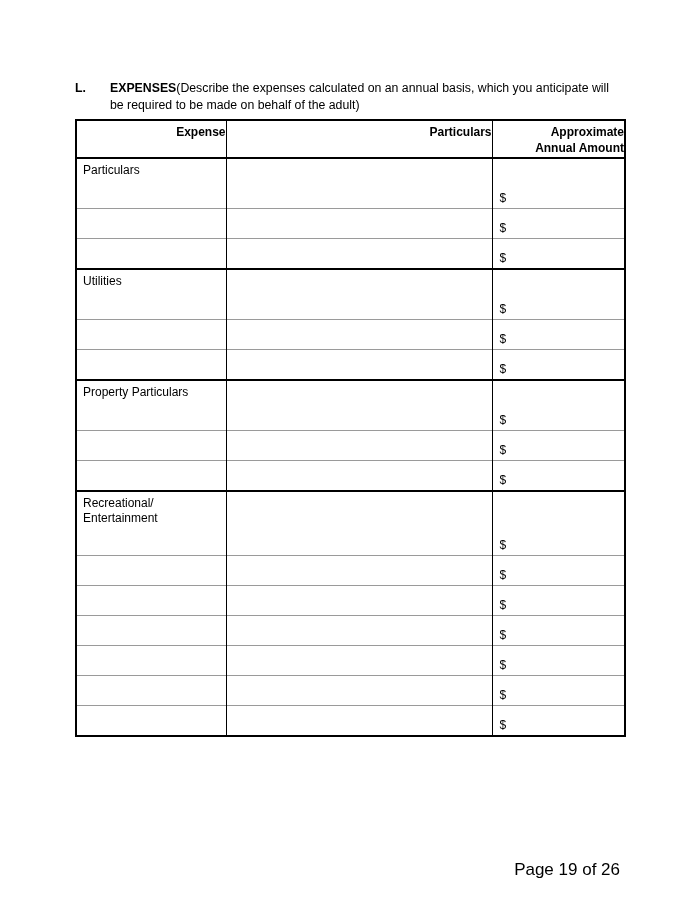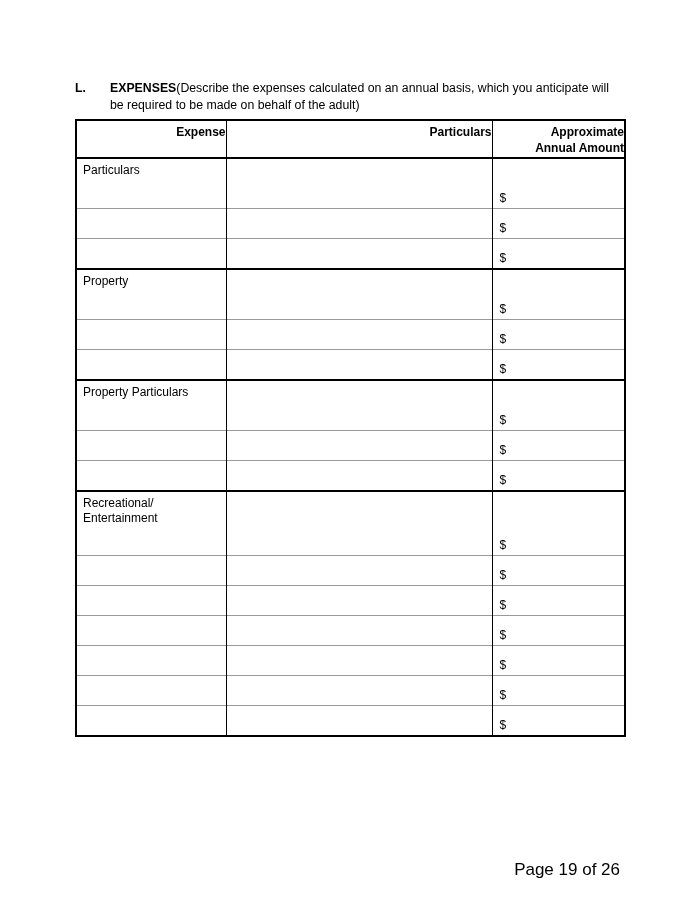--- a/index.html
+++ b/index.html
@@ -231,21 +231,21 @@
           </td>
           <td class="amt last">
             <div class="cell">
               <div class="cell-dollar">$</div>
             </div>
           </td>
         </tr>
         <tr class="group-start r-tall">
           <td>
             <div class="cell">
-              <div class="cell-label">Property</div>
+              <div class="cell-label">Utilities</div>
             </div>
           </td>
           <td class="mid">
             <div class="cell">
               <div class="cell-label"></div>
             </div>
           </td>
           <td class="amt last">
             <div class="cell">
               <div class="cell-dollar">$</div>

